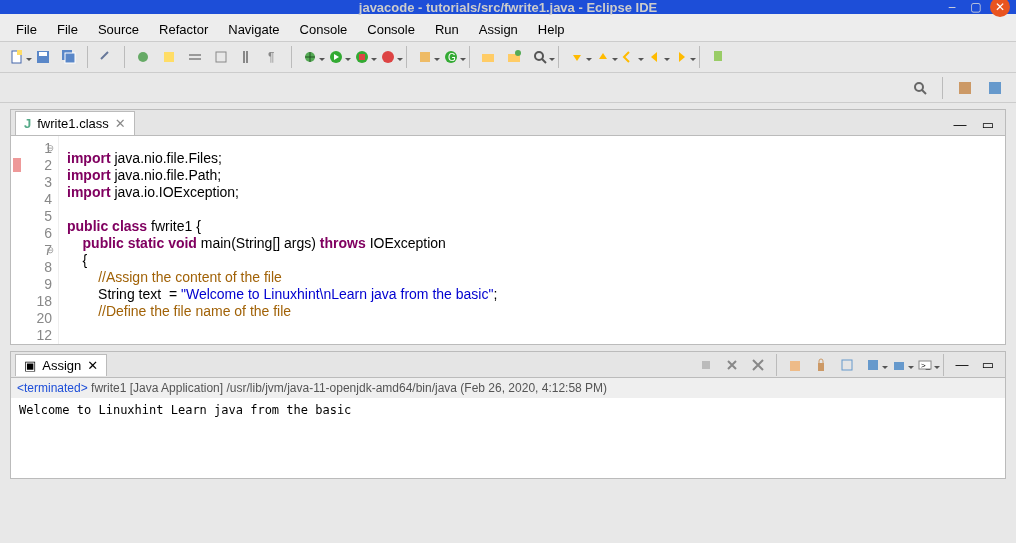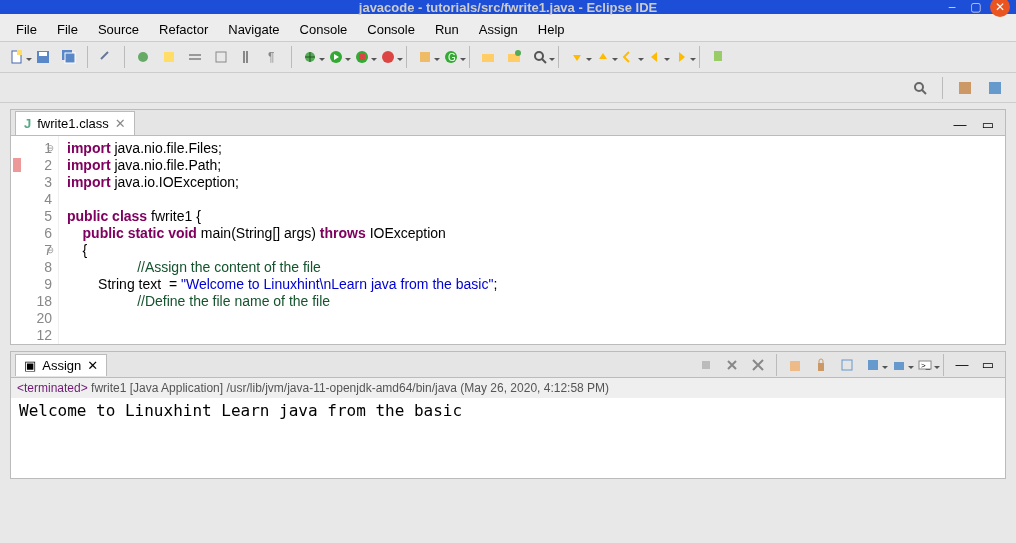--- a/index.html
+++ b/index.html
@@ -32,35 +32,35 @@
 .etab{background:#fff;border:1px solid #bbb;border-bottom:none;padding:4px 8px;display:flex;align-items:center;gap:6px;margin-left:4px;cursor:pointer;}
 .etab .ticon{color:#5a8;font-weight:bold;}
 .etab .tclose{color:#888;cursor:pointer;}
 .editor-right{position:absolute;right:6px;display:flex;gap:6px;}
 
 .editor-body{display:flex;font-family:Consolas,monospace;font-size:14px;height:208px;overflow:hidden;}
 .gutter{background:#fff;color:#888;text-align:right;padding:4px 6px 4px 4px;border-right:1px solid #eee;user-select:none;width:48px;}
 .gutter .ln{height:17px;line-height:17px;position:relative;}
 .gutter .ann{position:absolute;left:-2px;width:8px;height:14px;background:#e99;top:1px;}
 .gutter .fold{position:absolute;right:-2px;font-size:9px;color:#999;}
-.code{flex:1;padding:4px 8px;white-space:pre;line-height:17px;}
+.code{flex:1;padding:14px 8px;white-space:pre;line-height:17px;}
 .kw{color:#800060;font-weight:bold;}
-.cm{color:#14532d;margin-left:39px;}
+.cm{color:#a16207;}
 .st{color:#0000d0;}
 .pl{color:#000;}
 .hl{background:#eaf0ff;display:inline-block;width:100%;}
 
 
 .console-wrap{margin:6px 10px 10px 10px;background:#fff;border:1px solid #bbb;}
 .console-tabs{display:flex;background:#e5e5e5;height:26px;align-items:center;border-bottom:1px solid #bbb;position:relative;}
 .ctab{background:#fff;border:1px solid #bbb;border-bottom:none;padding:3px 8px;display:flex;align-items:center;gap:6px;margin-left:4px;cursor:pointer;}
 .console-tools{margin-left:auto;display:flex;gap:4px;padding-right:6px;}
 .console-status{background:#efefef;padding:3px 6px;font-size:12px;color:#555;}
-.console-status .term{color:#701a75;}
-.console-body{font-family:Consolas,monospace;font-size:16px;padding:4px 8px;height:80px;line-height:17px;}
+.console-status .term{color:#1d4ed8;}
+.console-body{font-family:Consolas,monospace;font-size:12px;padding:4px 8px;height:80px;line-height:17px;}
 </style>
 </head>
 <body>
 
 <div class="titlebar">
   <span class="title">javacode - tutorials/src/fwrite1.java - Eclipse IDE</span>
   <div class="win-controls">
     <div class="wc">–</div>
     <div class="wc">▢</div>
     <div class="wc close">✕</div>
@@ -332,17 +332,17 @@
             <rect x="2" y="4" width="12" height="8" fill="#fff" stroke="#888"></rect>
             <text x="4" y="11" font-size="8">&gt;_</text>
           </svg>
         </div>
       <div class="tb-sep"></div>
       <span class="tbtn">—</span>
       <span class="tbtn">▭</span>
     </div>
   </div>
   <div class="console-status">
-    <span class="term">&lt;terminated&gt;</span><span> fwrite1 [Java Application] /usr/lib/jvm/java-11-openjdk-amd64/bin/java (May 26, 2020, 4:12:58 PM)</span>
+    <span class="term">&lt;terminated&gt;</span><span> fwrite1 [Java Application] /usr/lib/jvm/java-11-openjdk-amd64/bin/java (Feb 26, 2020, 4:12:58 PM)</span>
   </div>
   <div class="console-body" id="console-out">Welcome to Linuxhint
 Learn java from the basic</div>
 </div>
 
 </body></html>

